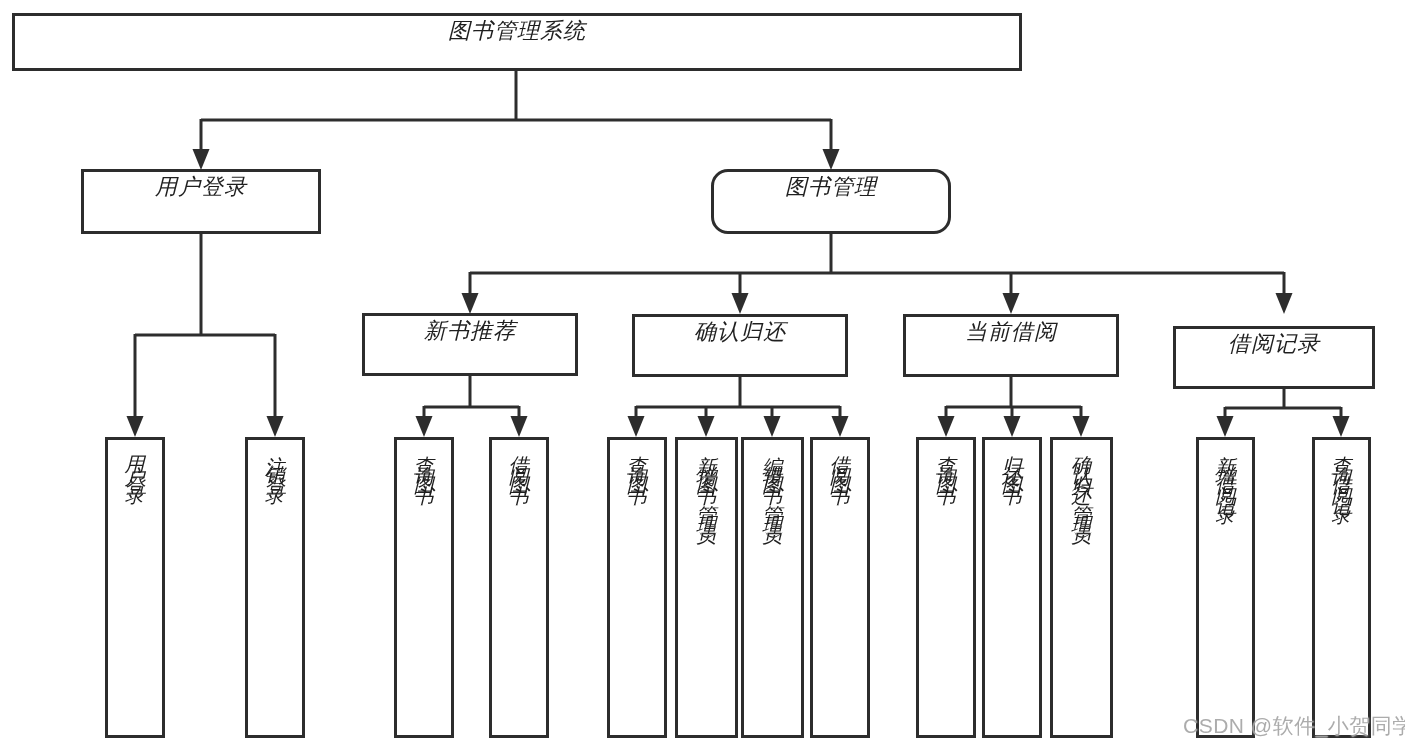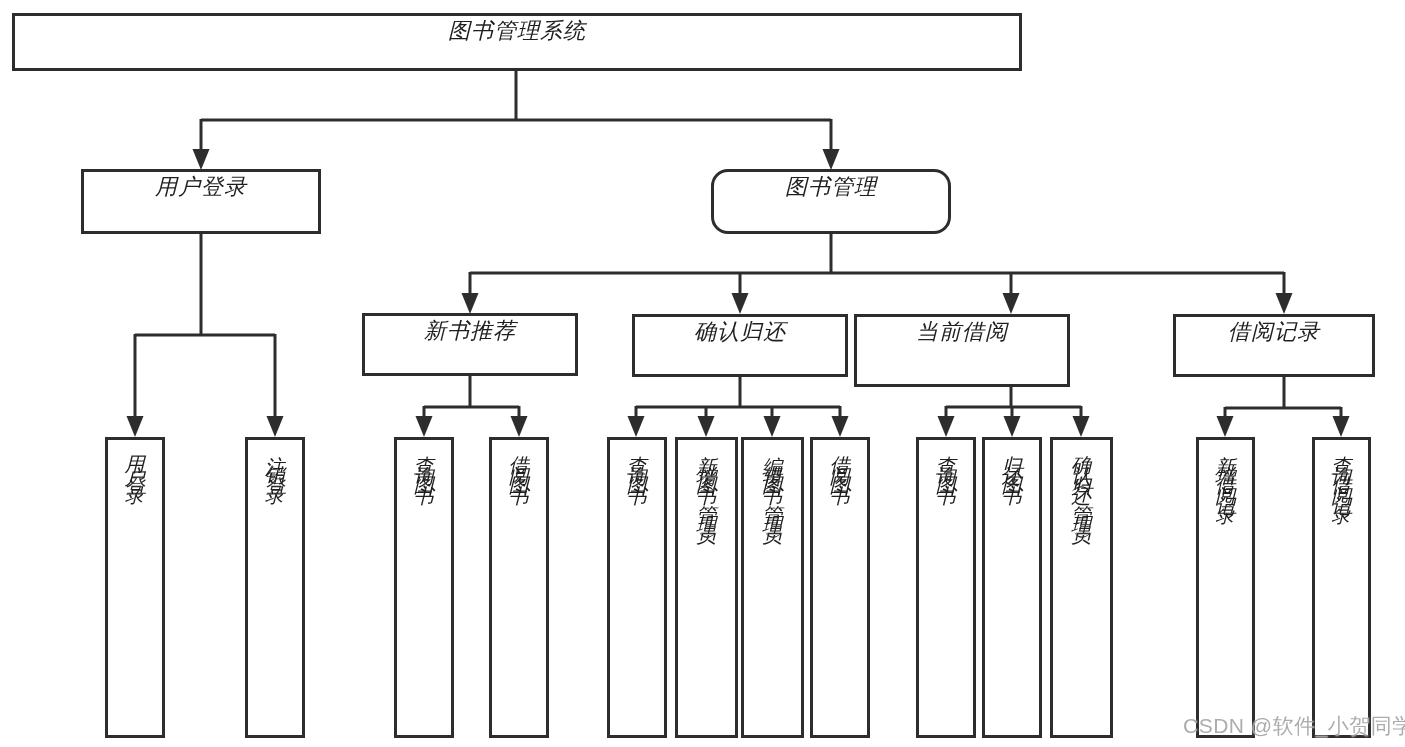--- a/index.html
+++ b/index.html
@@ -20,22 +20,22 @@
     white-space:nowrap;
   }
   
   #n-root{left:12px;top:13px;width:1010px;height:58px;}
   
   #n-user-login{left:81px;top:169px;width:240px;height:65px;}
   #n-book-mgmt{left:711px;top:169px;width:240px;height:65px;border-radius:17px;}
   
   #n-new-book{left:362px;top:313px;width:216px;height:63px;}
   #n-book-borrow{left:632px;top:314px;width:216px;height:63px;}
-  #n-current{left:854px;top:314px;width:216px;height:73px;}
-  #n-records{left:1173px;top:314px;width:202px;height:63px;}
+  #n-current{left:903px;top:314px;width:216px;height:63px;}
+  #n-records{left:1173px;top:326px;width:202px;height:63px;}
   
   #f-user-login{left:105px;top:437px;width:60px;height:301px;}
   #f-logout{left:245px;top:437px;width:60px;height:301px;}
   #f-q1{left:394px;top:437px;width:60px;height:301px;}
   #f-b1{left:489px;top:437px;width:60px;height:301px;}
   #f-q2{left:607px;top:437px;width:60px;height:301px;}
   #f-add-book{left:675px;top:437px;width:63px;height:301px;}
   #f-edit-book{left:741px;top:437px;width:63px;height:301px;}
   #f-b2{left:810px;top:437px;width:60px;height:301px;}
   #f-q3{left:916px;top:437px;width:60px;height:301px;}

